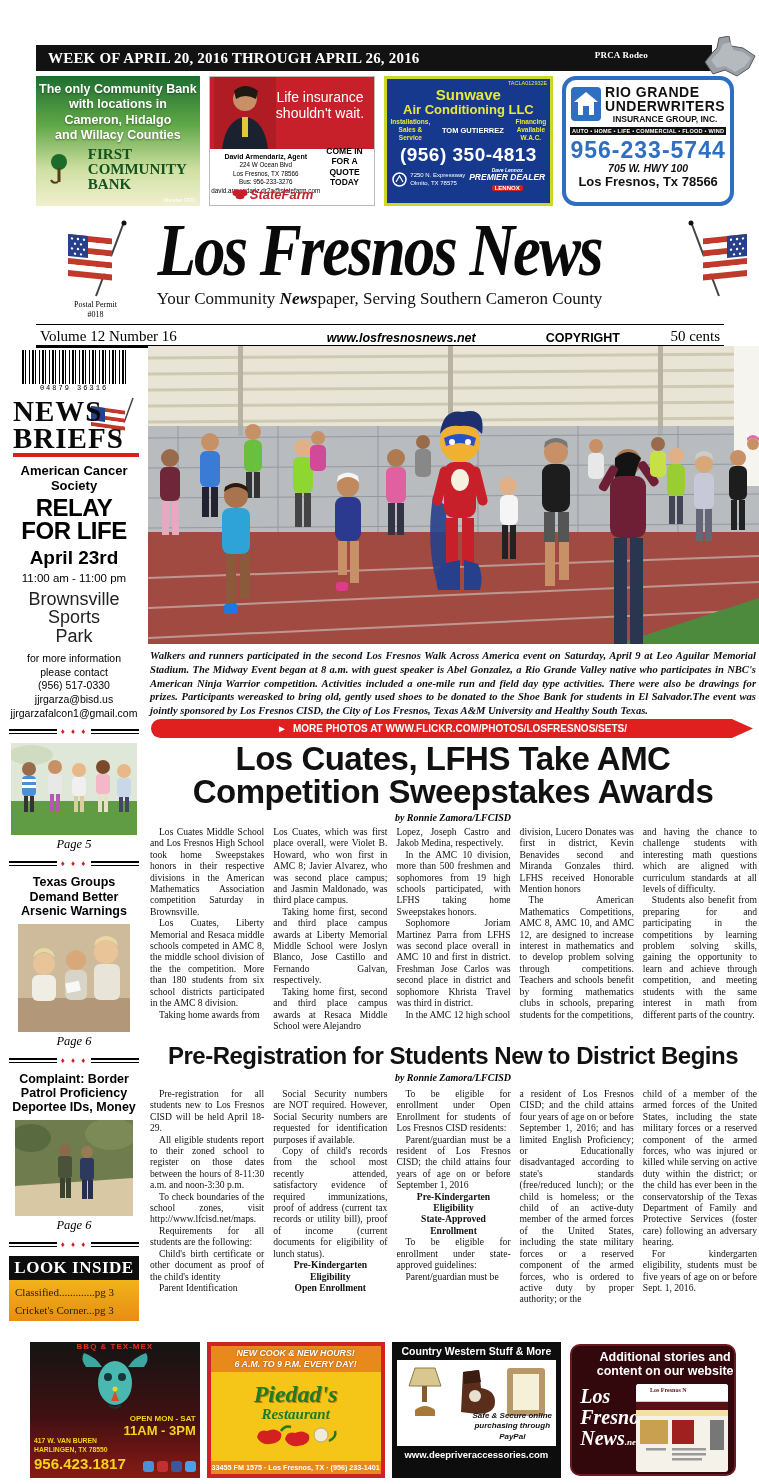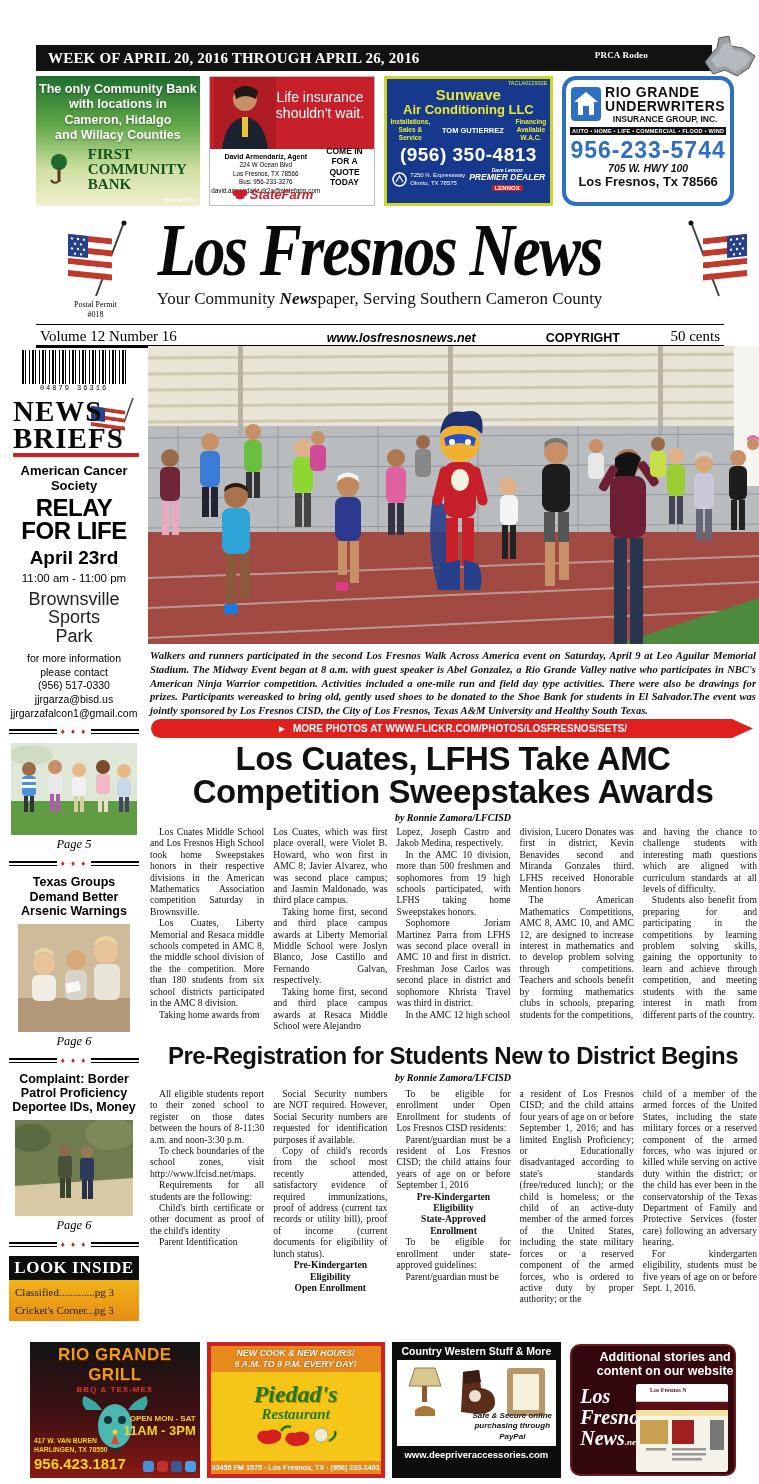--- a/index.html
+++ b/index.html
@@ -697,20 +697,21 @@
     <div class="col">
         <p class="cont">and having the chance to challenge students with interesting math questions which are aligned with curriculum standards at all levels of difficulty.</p>
         <p>Students also benefit from preparing for and participating in the competitions by learning problem solving skills, gaining the opportunity to learn and achieve through competition, and meeting students with the same interest in math from different parts of the country.</p>
       </div>
   </div>
 
   <div class="abs headline h2" style="left:150px;top:1044px;width:606px;">Pre-Registration for Students New to District Begins</div>
   <div class="abs byline" style="left:150px;top:1072px;width:606px;">by Ronnie Zamora/LFCISD</div>
   <div class="abs cols" style="left:150px;top:1088px;width:607px;height:246px;">
     <div class="col">
+        <p>Pre-registration for all students new to Los Fresnos CISD will be held April 18-29.</p>
         <p>All eligible students report to their zoned school to register on those dates between the hours of 8-11:30 a.m. and noon-3:30 p.m.</p>
         <p>To check boundaries of the school zones, visit http://www.lfcisd.net/maps.</p>
         <p>Requirements for all students are the following:</p>
         <p>Child's birth certificate or other document as proof of the child's identity</p>
         <p>Parent Identification</p>
       </div>
     <div class="col">
         <p>Social Security numbers are NOT required. However, Social Security numbers are requested for identification purposes if available.</p>
         <p>Copy of child's records from the school most recently attended, satisfactory evidence of required immunizations, proof of address (current tax records or utility bill), proof of income (current documents for eligibility of lunch status).</p>
         <p class="subhead">Pre-Kindergarten
@@ -732,21 +733,20 @@
       </div>
     <div class="col">
         <p class="cont">child of a member of the armed forces of the United States, including the state military forces or a reserved component of the armed forces, who was injured or killed while serving on active duty within the district; or the child has ever been in the conservatorship of the Texas Department of Family and Protective Services (foster care) following an adversary hearing.</p>
         <p>For kindergarten eligibility, students must be five years of age on or before Sept. 1, 2016.</p>
       </div>
   </div>
 
   <div class="abs b-adrow" style="left:30px;top:1342px;width:708px;height:136px;">
 
     <div class="b-ad ad-rgg">
-      <div class="rgg-name">RIO GRANDE GRILL</div>
       <div class="rgg-tag">BBQ &amp; TEX-MEX</div>
       <svg width="70" height="70" viewBox="0 0 70 70" style="margin-top:-2px;">
         <path d="M6 18 Q0 10 4 4 Q16 8 22 18 Z" fill="#3aa8a0"></path>
         <path d="M64 18 Q70 10 66 4 Q54 8 48 18 Z" fill="#3aa8a0"></path>
         <ellipse cx="35" cy="34" rx="17" ry="22" fill="#48b8b0"></ellipse>
         <circle cx="28" cy="28" r="4" fill="#17363a"></circle>
           <circle cx="42" cy="28" r="4" fill="#17363a"></circle>
         <path d="M35 42 L31 52 L39 52 Z" fill="#d84a2a"></path>
         <circle cx="35" cy="40" r="2.5" fill="#f5d21c"></circle>
         <path d="M29 56 Q35 62 41 56" stroke="#17363a" stroke-width="2" fill="none"></path>

